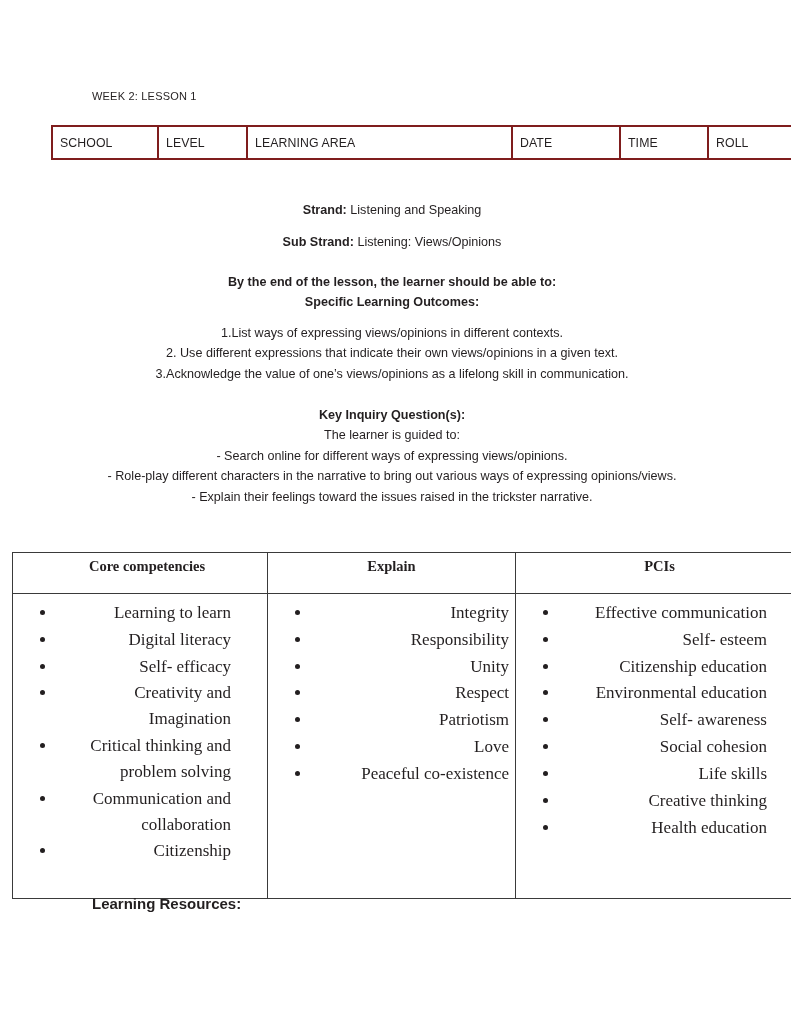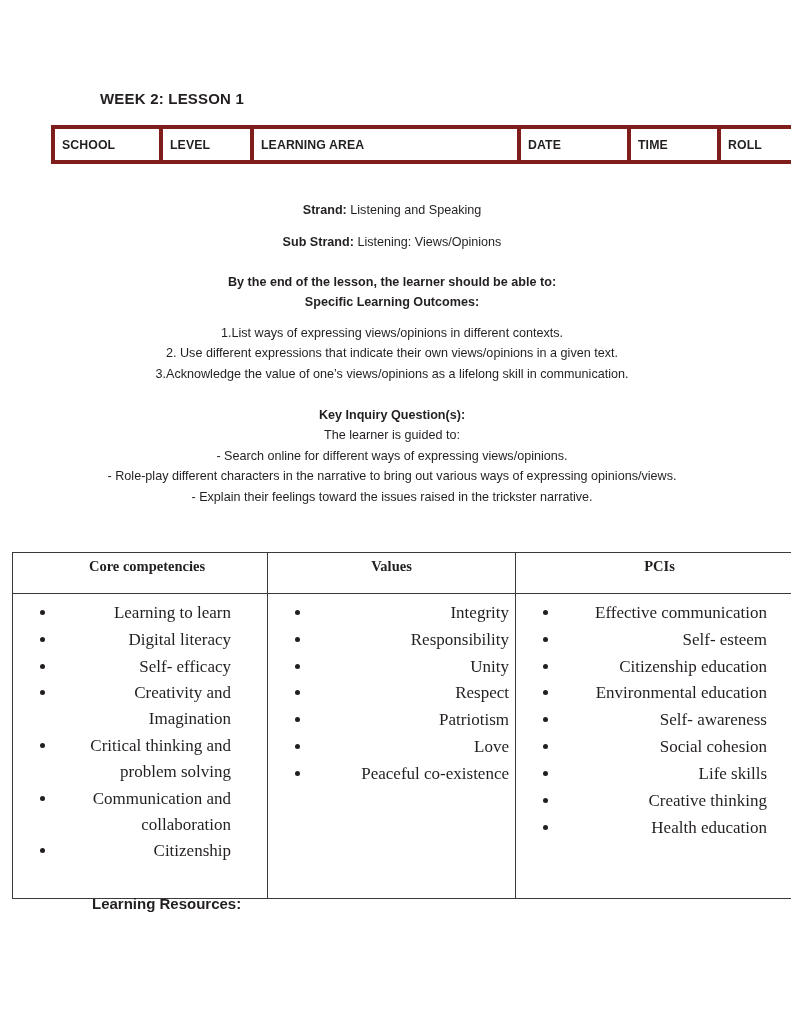--- a/index.html
+++ b/index.html
@@ -22,43 +22,42 @@
     width: 791px;
     height: 1024px;
     background: #fff;
   }
 
   
   .week-heading {
     position: absolute;
     left: 92px;
     top: 90px;
-    font-size: 15px;
-    font-weight: bold;
+    font-size: 11px;
+    font-weight: normal;
     letter-spacing: 0.2px;
     white-space: nowrap;
-    margin-left: 8px;
   }
 
   
   .info-table {
     position: absolute;
     left: 51px;
     top: 125px;
     width: 691px;
     border-collapse: collapse;
     table-layout: fixed;
   }
   .info-table td {
-    border: 4px solid #7f1d1d;
+    border: 2px solid #7f1d1d;
     height: 31px;
     padding: 0 0 0 7px;
     vertical-align: middle;
     font-size: 12.3px;
-    font-weight: bold;
+    font-weight: normal;
     letter-spacing: 0.1px;
     white-space: nowrap;
     overflow: hidden;
   }
   .col-school  { width: 97px; }
   .col-level   { width: 80px; }
   .col-area    { width: 256px; }
   .col-date    { width: 99px; }
   .col-time    { width: 79px; }
   .col-roll    { width: 80px; }
@@ -189,21 +188,21 @@
     <div class="line">The learner is guided to:</div>
     <div class="line">- Search online for different ways of expressing views/opinions.</div>
     <div class="wrapline">- Role-play different characters in the narrative to bring out various ways of expressing opinions/views.</div>
     <div class="line">- Explain their feelings toward the issues raised in the trickster narrative.</div>
   </div>
 
   <table class="comp-table">
     <thead>
       <tr>
         <th class="cc-col">Core competencies</th>
-        <th class="v-col">Values</th>
+        <th class="v-col">Explain</th>
         <th class="p-col">PCIs</th>
       </tr>
     </thead>
     <tbody>
       <tr>
         <td>
           <ul>
             <li class="wide-li">Learning to learn</li>
             <li class="wide-li">Digital literacy</li>
             <li class="wide-li">Self- efficacy</li>

